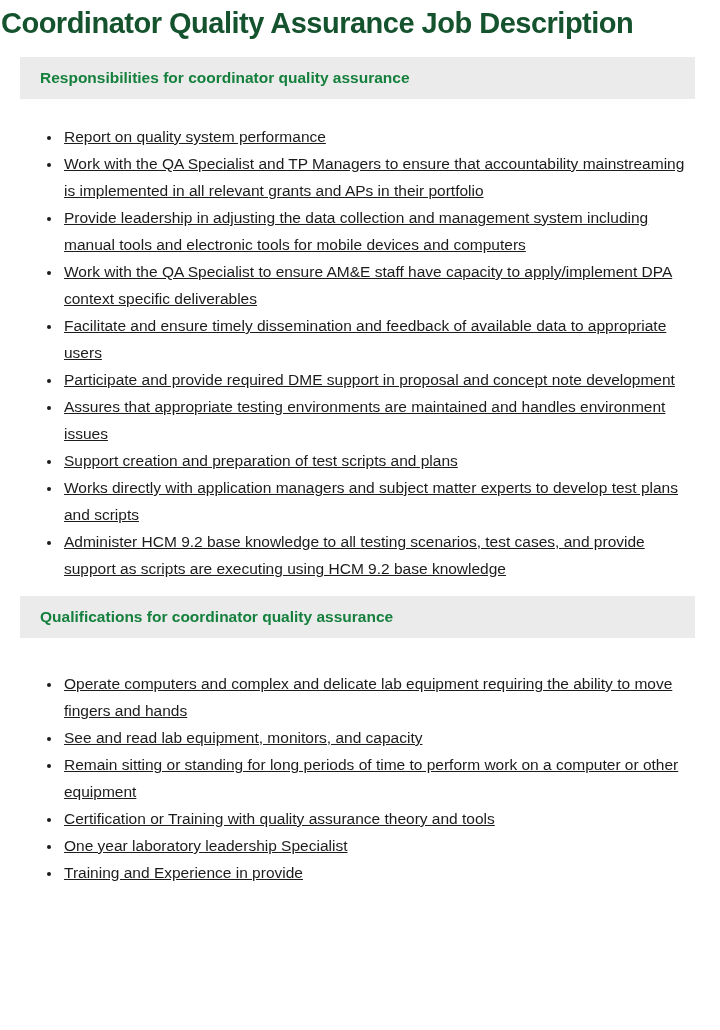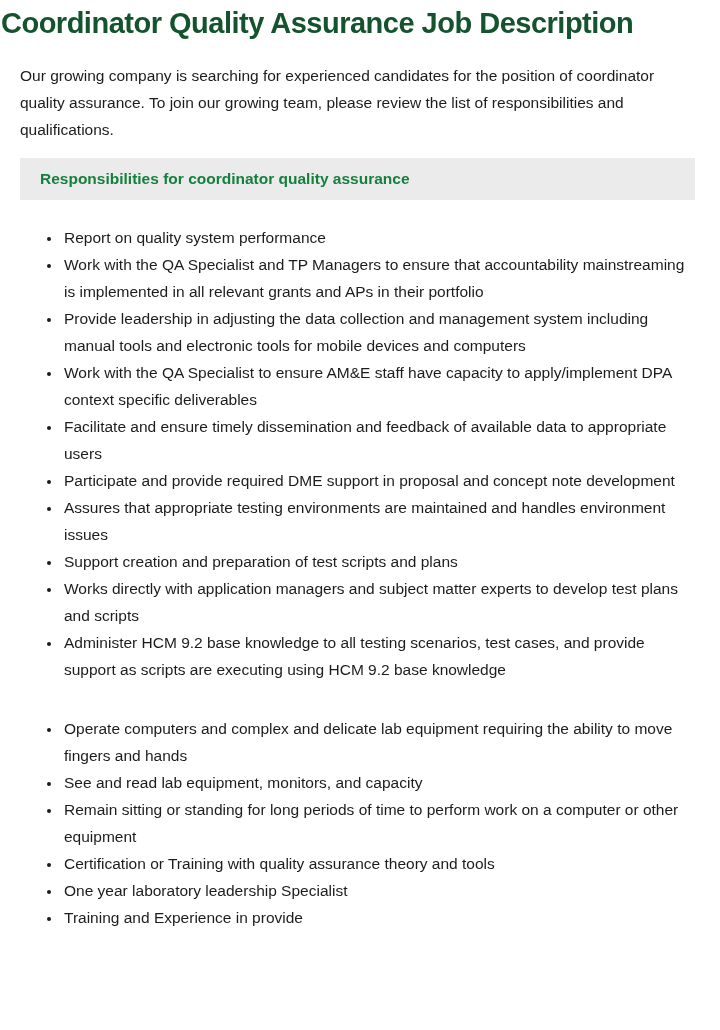--- a/index.html
+++ b/index.html
@@ -47,54 +47,55 @@
     padding: 0 25px 0 62px;
     list-style: disc outside;
   }
   ul.bullet-list.second {
     margin-top: 32px;
   }
   ul.bullet-list li {
     font-size: 15.5px;
     line-height: 27px;
     padding-left: 2px;
+    text-decoration: underline;
   }
   ul.bullet-list li::marker {
     font-size: 13px;
     color: #1c1c1c;
   }
 </style>
 </head>
 <body>
 
 <header>
   <h1 class="page-title">Coordinator Quality Assurance Job Description</h1>
 </header>
 
 <main>
 
-  <p class="intro">Our growing company is searching for experienced candidates for the position of coordinator quality assurance. To join our growing team, please review the list of responsibilities and qualifications.</p>
 
   <section>
     <div class="section-heading" style="background: rgb(235, 235, 235);">Responsibilities for coordinator quality assurance</div>
     <ul class="bullet-list">
         <li>Report on quality system performance</li>
         <li>Work with the QA Specialist and TP Managers to ensure that accountability mainstreaming is implemented in all relevant grants and APs in their portfolio</li>
         <li>Provide leadership in adjusting the data collection and management system including manual tools and electronic tools for mobile devices and computers</li>
         <li>Work with the QA Specialist to ensure AM&amp;E staff have capacity to apply/implement DPA context specific deliverables</li>
         <li>Facilitate and ensure timely dissemination and feedback of available data to appropriate users</li>
         <li>Participate and provide required DME support in proposal and concept note development</li>
         <li>Assures that appropriate testing environments are maintained and handles environment issues</li>
         <li>Support creation and preparation of test scripts and plans</li>
         <li>Works directly with application managers and subject matter experts to develop test plans and scripts</li>
         <li>Administer HCM 9.2 base knowledge to all testing scenarios, test cases, and provide support as scripts are executing using HCM 9.2 base knowledge</li>
       </ul>
   </section>
 
   <section>
+    <div class="section-heading second" style="background: rgb(235, 235, 235);">Qualifications for coordinator quality assurance</div>
     <ul class="bullet-list second">
         <li>Operate computers and complex and delicate lab equipment requiring the ability to move fingers and hands</li>
         <li>See and read lab equipment, monitors, and capacity</li>
         <li>Remain sitting or standing for long periods of time to perform work on a computer or other equipment</li>
         <li>Certification or Training with quality assurance theory and tools</li>
         <li>One year laboratory leadership Specialist</li>
         <li>Training and Experience in provide</li>
       </ul>
   </section>
 

